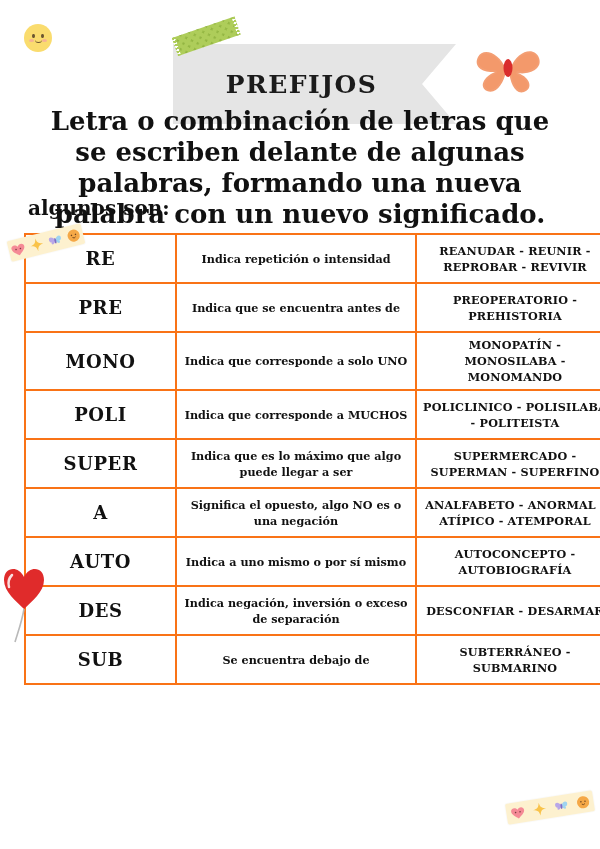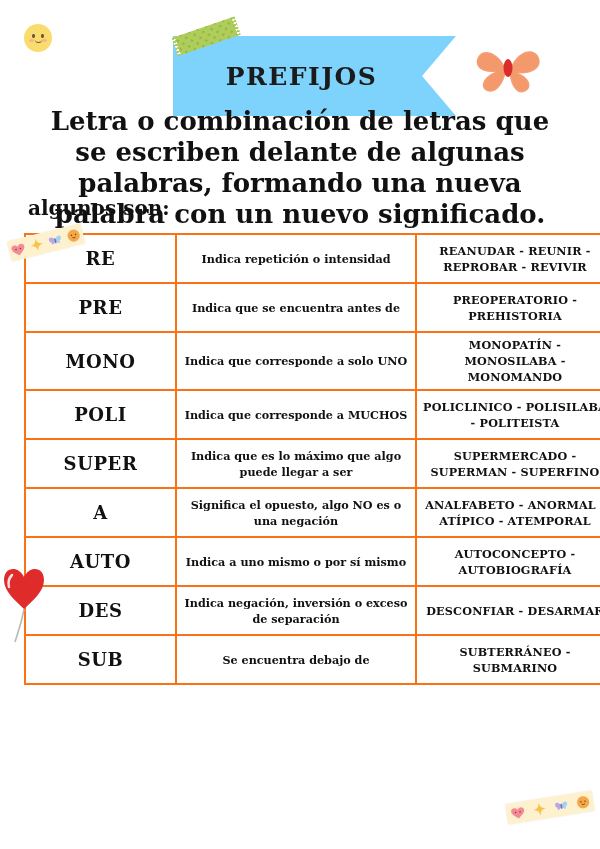--- a/index.html
+++ b/index.html
@@ -65,23 +65,23 @@
     border-bottom: 1.6px solid #6b5530;
     border-radius: 0 0 8px 8px;
   }
 
   
   #butterfly-sticker { left: 473px; top: 39px; width: 70px; height: 62px; }
 
   
   #title-banner {
     position: absolute;
-    left: 173px; top: 36px;
+    left: 173px; top: 44px;
     width: 283px; height: 80px;
-    background: #7dd3fc;
+    background: #e5e5e5;
     -webkit-clip-path: polygon(0 0, 100% 0, 100% 100%, 0 100%, 0 100%);
             clip-path: polygon(0 0, 100% 0, 100% 100%, 0 100%);
     display: flex;
     align-items: center;
     justify-content: center;
   }
   #title-banner.notched {
     -webkit-clip-path: polygon(0 0, 100% 0, 88% 50%, 100% 100%, 0 100%);
             clip-path: polygon(0 0, 100% 0, 88% 50%, 100% 100%, 0 100%);
   }

